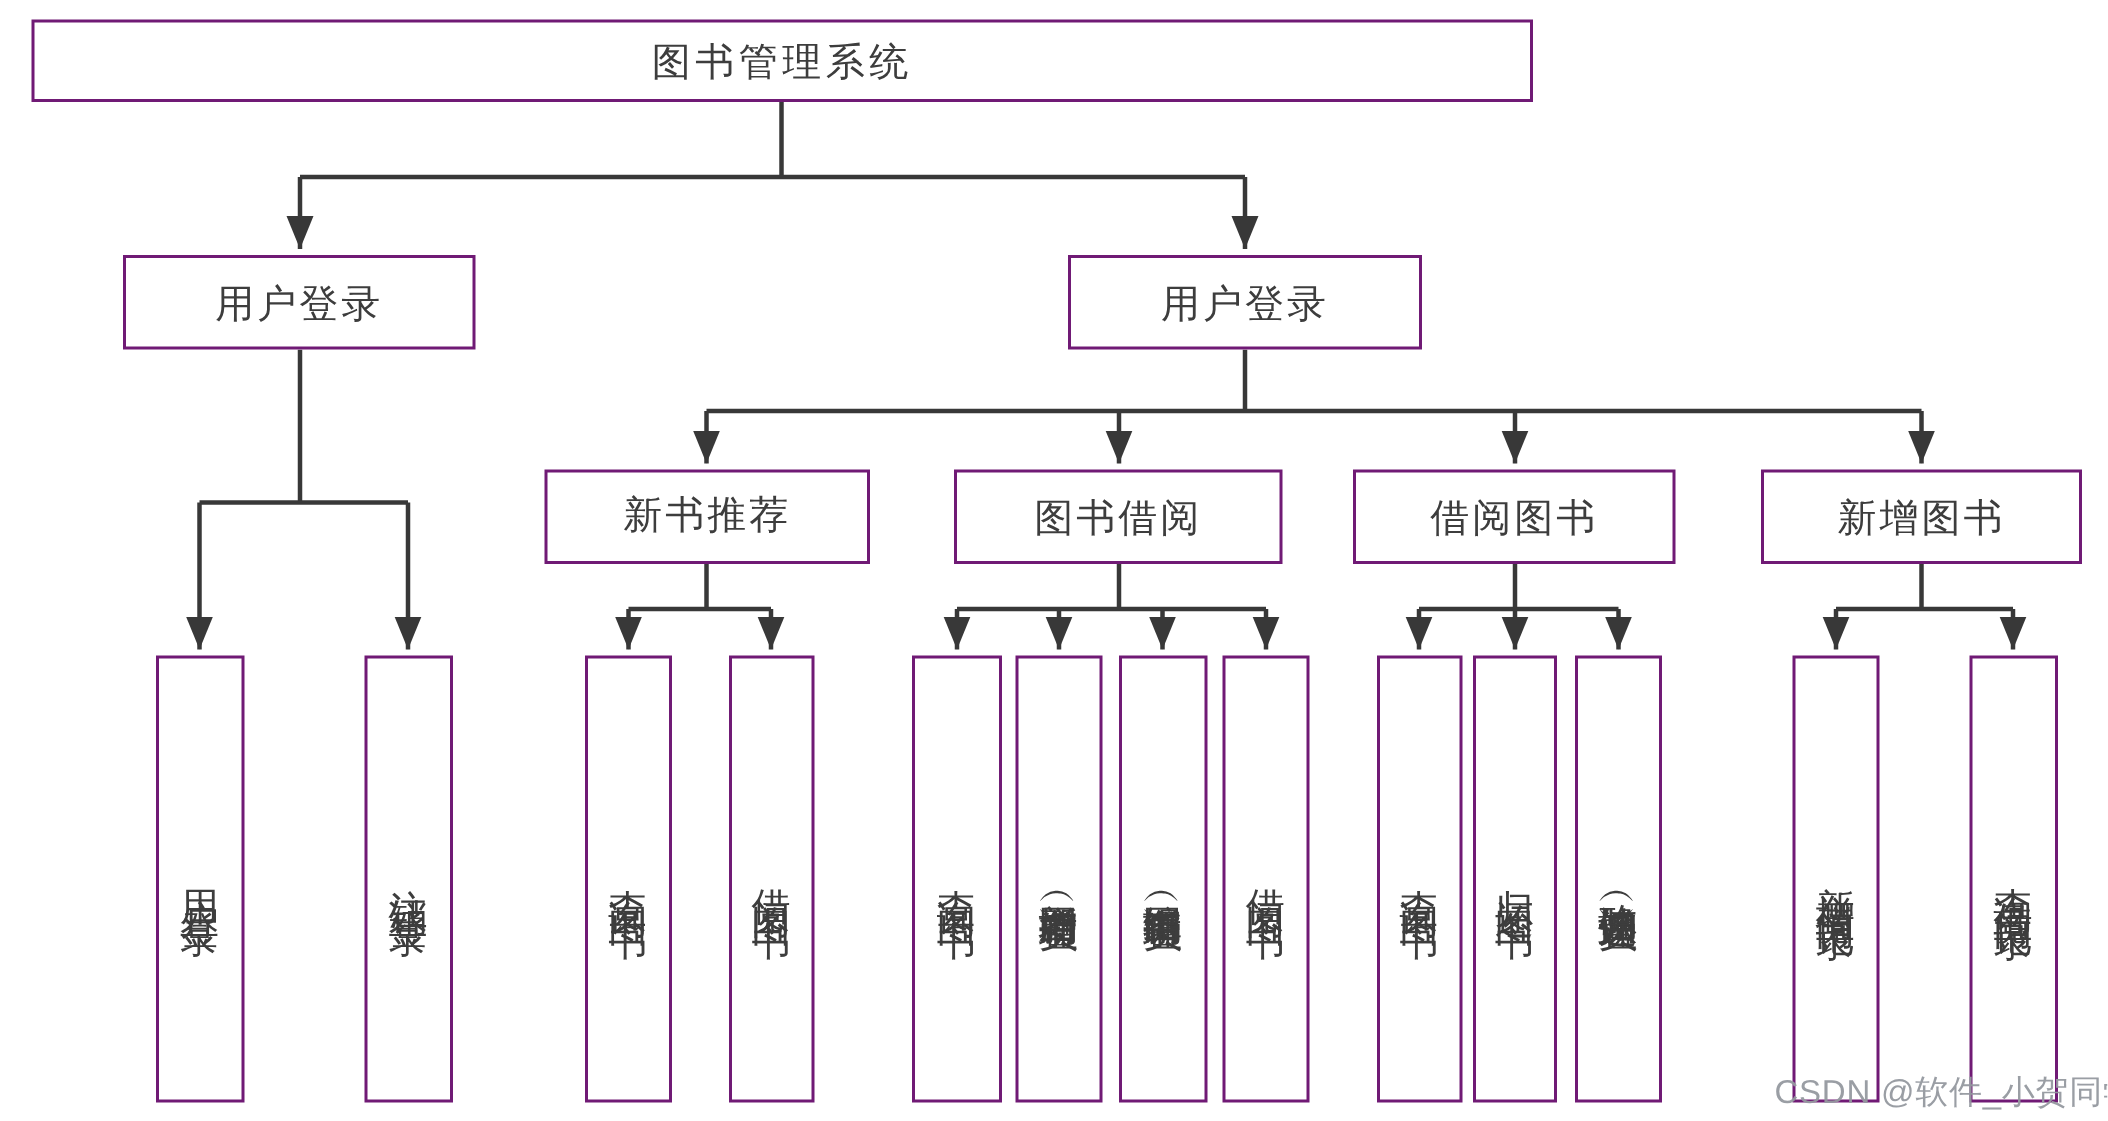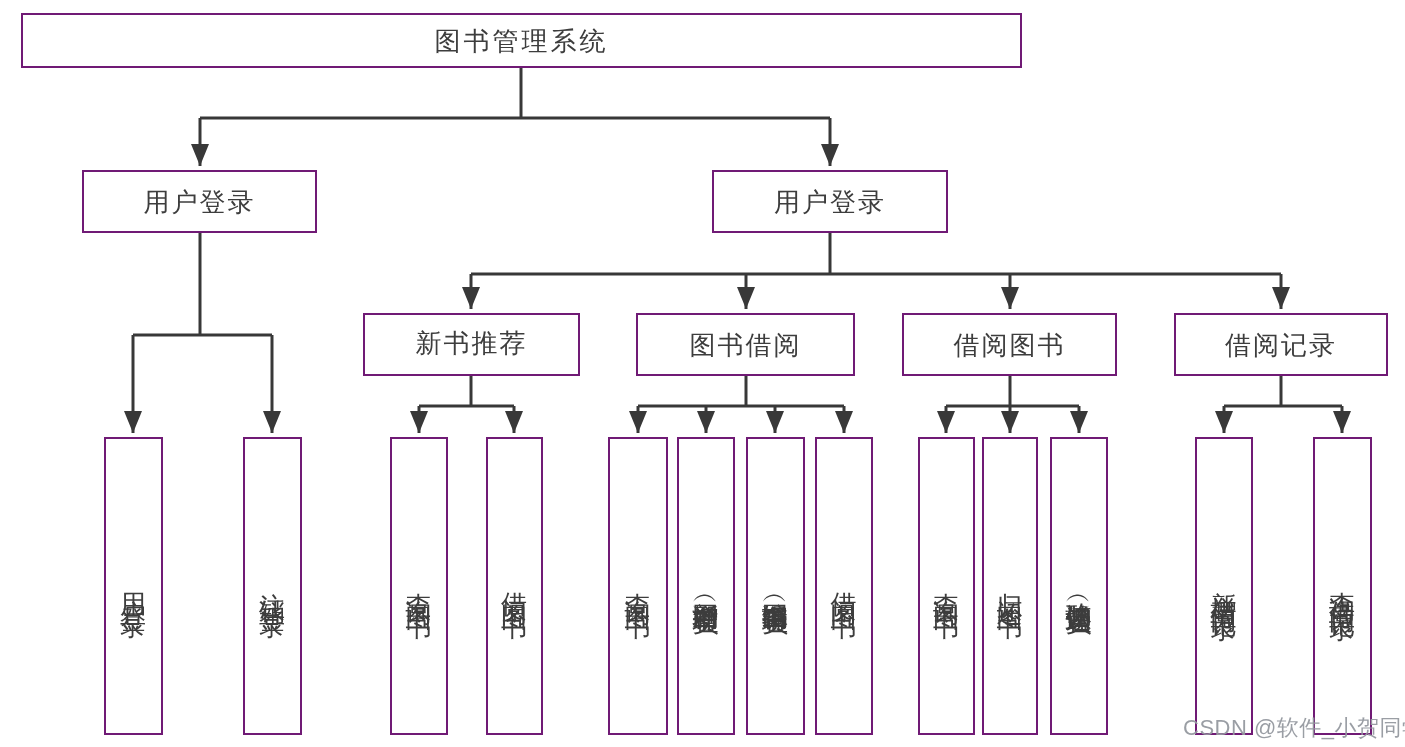--- a/index.html
+++ b/index.html
@@ -121,21 +121,21 @@
   </svg>
 
   <div class="node root-box">图书管理系统</div>
 
   <div class="node hbox" style="left:82px; top:170px; width:235px;">用户登录</div>
   <div class="node hbox" style="left:712px; top:170px; width:236px;">用户登录</div>
 
   <div class="node hbox" style="left:363px; top:313px; width:217px;font-family:Liberation Mono, monospace;">新书推荐</div>
   <div class="node hbox" style="left:636px; top:313px; width:219px;">图书借阅</div>
   <div class="node hbox" style="left:902px; top:313px; width:215px;">借阅图书</div>
-  <div class="node hbox" style="left:1174px; top:313px; width:214px;">借阅记录</div>
+  <div class="node hbox" style="left:1174px; top:313px; width:214px;">新增图书</div>
 
   <div class="node vbox" style="left:104px; width:59px;">用户登录</div>
   <div class="node vbox" style="left:243px; width:59px;">注销登录</div>
 
   <div class="node vbox" style="left:390px; width:58px;">查询图书</div>
   <div class="node vbox" style="left:486px; width:57px;">借阅图书</div>
 
   <div class="node vbox" style="left:608px; width:60px;">查询图书</div>
   <div class="node vbox tight" style="left:677px; width:58px;">新增图书（管理员）</div>
   <div class="node vbox tight" style="left:746px; width:59px;">编辑图书（管理员）</div>

